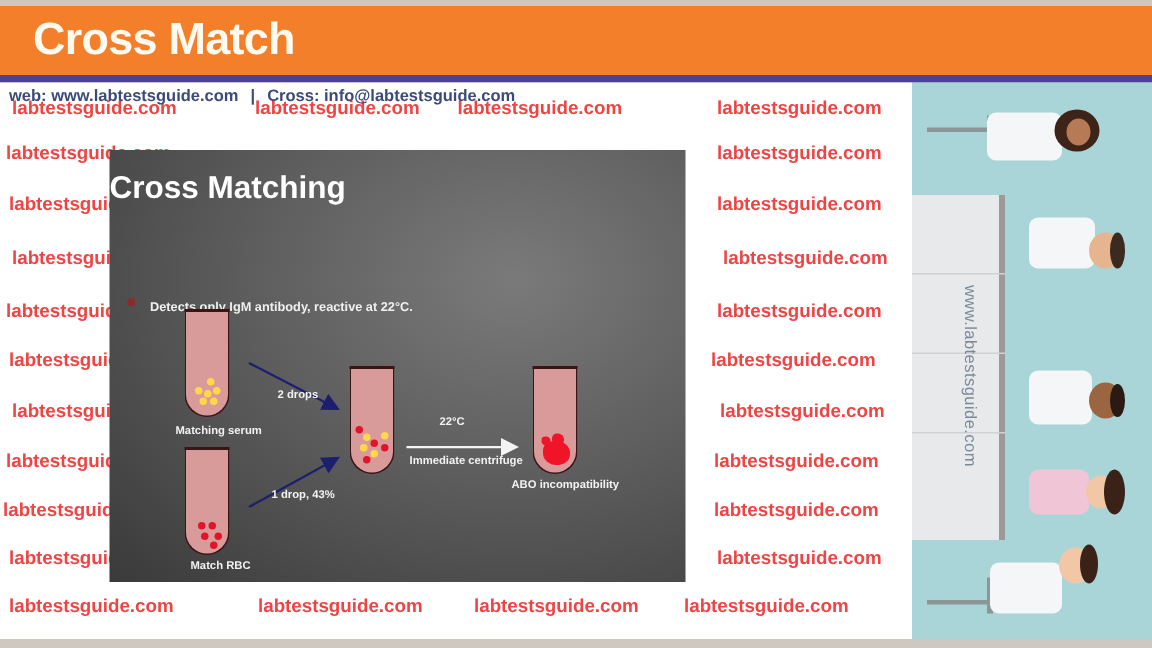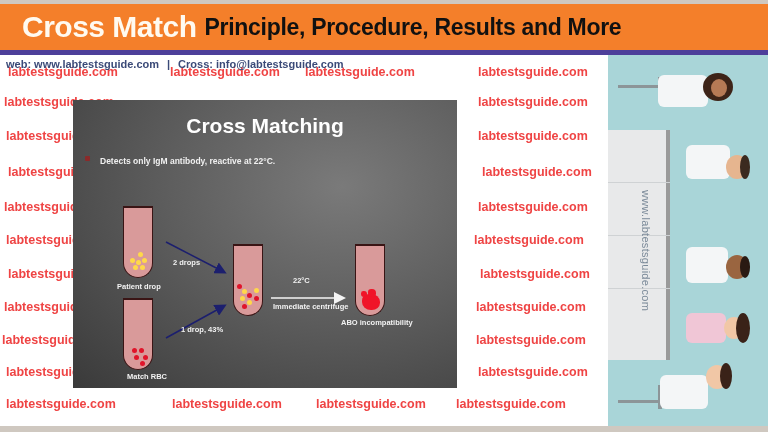--- a/index.html
+++ b/index.html
@@ -32,22 +32,22 @@
   .coat { position: absolute; background: #f4f6f7; border-radius: 6px; }
   .head { position: absolute; border-radius: 50%; }
   .hair { position: absolute; border-radius: 50%; }
   .stool { position: absolute; background: #8c9598; }
 
   .slide {
     position: absolute; left: 73px; top: 100px; width: 384px; height: 288px;
     background: radial-gradient(ellipse at 70% 30%, #7a7a7a 0%, #5e5e5e 45%, #3a3a3a 100%);
     overflow: hidden;
   }
-  .slide-title { position: absolute; top: 14px; left: 0; width: 384px; text-align: center; color: #fff; font-size: 21px; font-weight: bold; }
-  .bullet { position: absolute; left: 12px; display: flex; align-items: flex-start; color: #f0f0f0; font-size: 8.5px; font-weight: bold; white-space: nowrap; }
+  .slide-title { position: absolute; top: 14px; left: 0; width: 384px; color: #fff; font-size: 21px; font-weight: bold; }
+  .bullet { position: absolute; left: 12px; display: flex; align-items: flex-start; color: #f0f0f0; font-size: 8.5px; font-weight: bold; white-space: nowrap; margin-top: 43px; }
   .bullet .dot { width: 5px; height: 5px; background: #8a2a2a; border-radius: 1px; margin-right: 10px; }
 
   .tube {
     position: absolute; width: 30px; height: 72px;
     background: #d99a9a; border: 1.5px solid #3a1515;
     border-top: none; border-radius: 0 0 15px 15px;
   }
   .tube .rim { position: absolute; top: 0; left: -1.5px; width: 30px; height: 1.5px; background: #3a1515; }
   .dotc { position: absolute; width: 5px; height: 5px; border-radius: 50%; }
   .y { background: #ffd84a; }
@@ -57,21 +57,20 @@
   .lbl { position: absolute; color: #f2f2f2; font-size: 7.5px; font-weight: bold; white-space: nowrap; }
   svg.arrows { position: absolute; left: 0; top: 0; }
 </style>
 </head>
 <body>
 
 <div class="frame">
 
   <div class="banner">
     <span class="t1">Cross Match</span>
-    <span class="t2">Principle, Procedure, Results and More</span>
   </div>
   <div class="stripe"></div>
 
   <div class="content">
     <div class="contact">
       <span>web:  www.labtestsguide.com</span><span class="sep">|</span><span>Cross: info@labtestsguide.com</span>
     </div>
 
     <div>
       <span class="wm" style="left:8px;top:10px">labtestsguide.com</span>
@@ -126,21 +125,21 @@
 
     <div class="tube" style="left:50px;top:106px">
       <div class="rim"></div>
       <span class="dotc y" style="left:14px;top:46px"></span>
       <span class="dotc y" style="left:6px;top:52px"></span>
       <span class="dotc y" style="left:12px;top:54px"></span>
       <span class="dotc y" style="left:18px;top:52px"></span>
       <span class="dotc y" style="left:9px;top:59px"></span>
       <span class="dotc y" style="left:16px;top:59px"></span>
     </div>
-    <div class="lbl" style="left:44px;top:182px">Patient drop</div>
+    <div class="lbl" style="left:44px;top:182px">Matching serum</div>
 
     <div class="tube" style="left:50px;top:198px">
       <div class="rim"></div>
       <span class="dotc r" style="left:8px;top:50px"></span>
       <span class="dotc r" style="left:15px;top:50px"></span>
       <span class="dotc r" style="left:10px;top:57px"></span>
       <span class="dotc r" style="left:19px;top:57px"></span>
       <span class="dotc r" style="left:16px;top:63px"></span>
     </div>
     <div class="lbl" style="left:54px;top:272px">Match RBC</div>
@@ -158,21 +157,21 @@
     </div>
 
     <div class="tube" style="left:282px;top:144px">
       <div class="rim"></div>
       <div class="clump" style="left:6px;top:50px;width:18px;height:16px"></div>
       <div class="clump" style="left:12px;top:45px;width:8px;height:8px"></div>
       <div class="clump" style="left:5px;top:47px;width:6px;height:6px"></div>
     </div>
     <div class="lbl" style="left:268px;top:218px">ABO incompatibility</div>
 
-    <div class="lbl" style="left:100px;top:158px">2 drops</div>
+    <div class="lbl" style="left:112px;top:158px">2 drops</div>
     <div class="lbl" style="left:108px;top:225px">1 drop, 43%</div>
     <div class="lbl" style="left:220px;top:176px">22°C</div>
     <div class="lbl" style="left:200px;top:202px">Immediate centrifuge</div>
   </div>
 
   <div class="side">
     <div class="bench">
       <div class="line" style="top:52px"></div>
       <div class="line" style="top:105px"></div>
       <div class="line" style="top:158px"></div>

